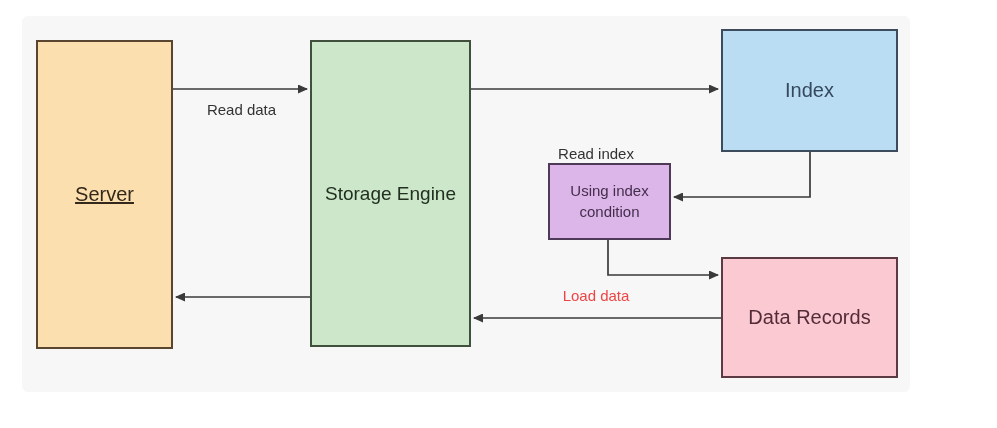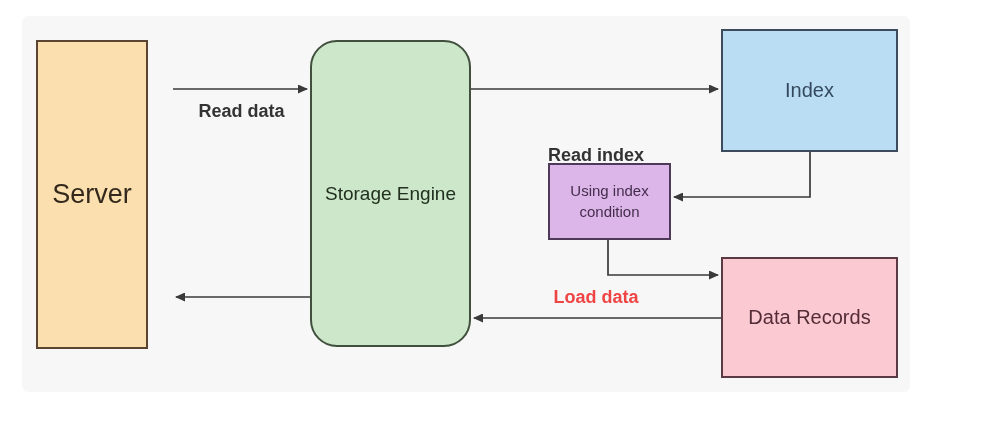--- a/index.html
+++ b/index.html
@@ -23,40 +23,39 @@
   .node {
     position: absolute;
     box-sizing: border-box;
     border: 2px solid #444;
     display: flex;
     align-items: center;
     justify-content: center;
     text-align: center;
     line-height: 1.35;
   }
-  .node-server          { left: 36px;  top: 40px;  width: 112px; height: 309px; font-size: 27px; }
+  .node-server          { left: 36px;  top: 40px;  width: 137px; height: 309px; font-size: 20px; text-decoration: underline; }
   .node-storage-engine  { left: 310px; top: 40px;  width: 161px; height: 307px; font-size: 19px; }
   .node-index           { left: 721px; top: 29px;  width: 177px; height: 123px; font-size: 20px; }
   .node-using-index     { left: 548px; top: 163px; width: 123px; height: 77px;  font-size: 15px; padding: 2px 8px; }
   .node-data-records    { left: 721px; top: 257px; width: 177px; height: 121px; font-size: 20px; }
   .edges-svg {
     position: absolute;
     left: 0; top: 0;
     width: 997px; height: 428px;
     pointer-events: none;
   }
   .edge-path {
     fill: none;
     stroke-width: 1.7px;
   }
   .edge-label {
     position: absolute;
-    font-size: 18px;
+    font-size: 15px;
     text-align: center;
-    font-weight: bold;
   }
   .label-read-data  { left: 173px; top: 101px; width: 137px; }
   .label-read-index { left: 471px; top: 101px; width: 250px; }
   .label-load-data  { left: 471px; top: 287px; width: 250px; }
 </style>
 </head>
 <body>
 
 <div class="canvas">
 
@@ -73,21 +72,21 @@
     <path class="edge-path" d="M810,150 V197 H674" marker-end="url(#arrowhead)" style="stroke: rgb(58, 58, 58);"></path>
     <path class="edge-path" d="M608,240 V275 H718" marker-end="url(#arrowhead)" style="stroke: rgb(58, 58, 58);"></path>
     <path class="edge-path" d="M721,318 H474" marker-end="url(#arrowhead)" style="stroke: rgb(58, 58, 58);"></path>
     <path class="edge-path" d="M310,297 H176" marker-end="url(#arrowhead)" style="stroke: rgb(58, 58, 58);"></path>
   </svg>
 
   <div class="node node-server" style="background-color: rgb(251, 223, 175); border-color: rgb(90, 69, 48); color: rgb(51, 40, 27);">
     <span>Server</span>
   </div>
 
-  <div class="node node-storage-engine" style="background-color: rgb(204, 231, 202); border-color: rgb(64, 80, 60); color: rgb(34, 48, 31); border-radius: 27px;">
+  <div class="node node-storage-engine" style="background-color: rgb(204, 231, 202); border-color: rgb(64, 80, 60); color: rgb(34, 48, 31);">
     <span>Storage Engine</span>
   </div>
 
   <div class="node node-index" style="background-color: rgb(187, 221, 244); border-color: rgb(60, 76, 92); color: rgb(52, 73, 94);">
     <span>Index</span>
   </div>
 
   <div class="node node-data-records" style="background-color: rgb(251, 201, 210); border-color: rgb(92, 58, 67); color: rgb(84, 44, 55);">
     <span>Data Records</span>
   </div>

